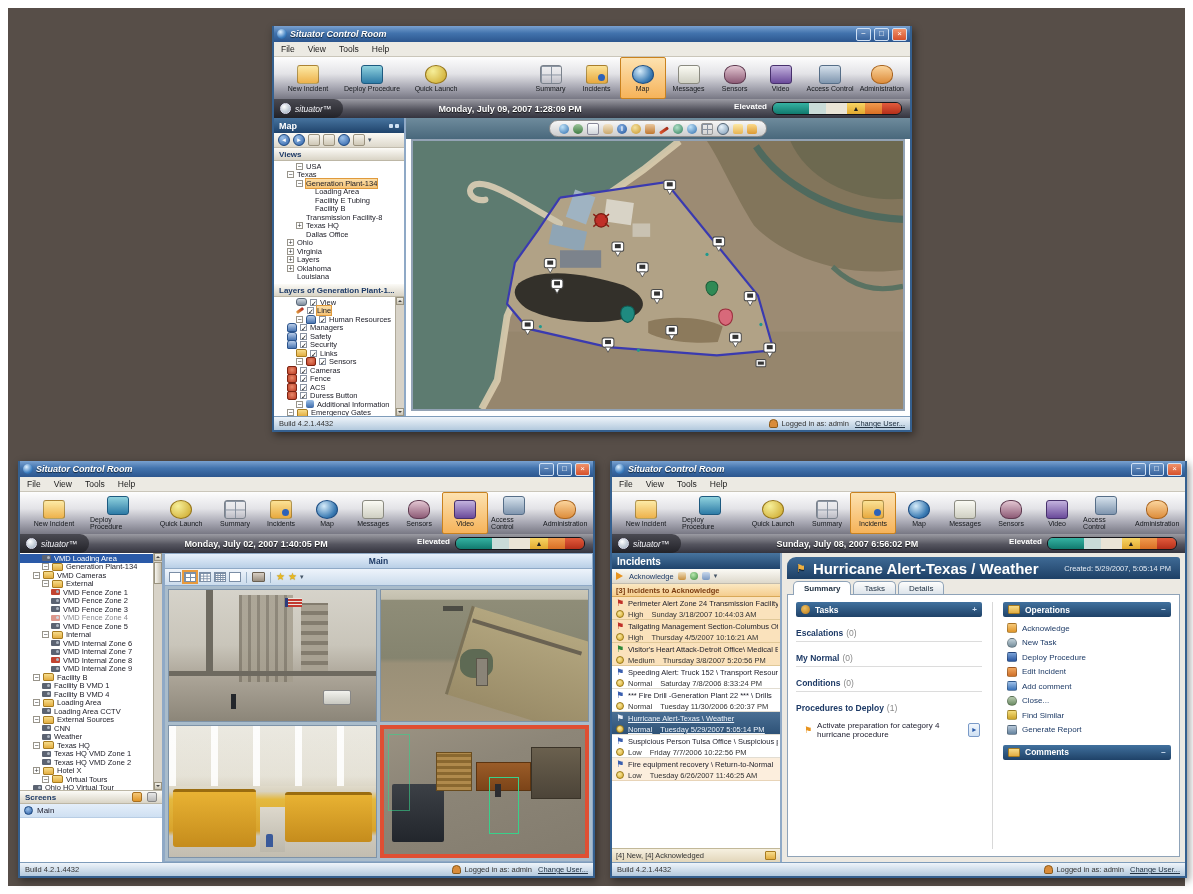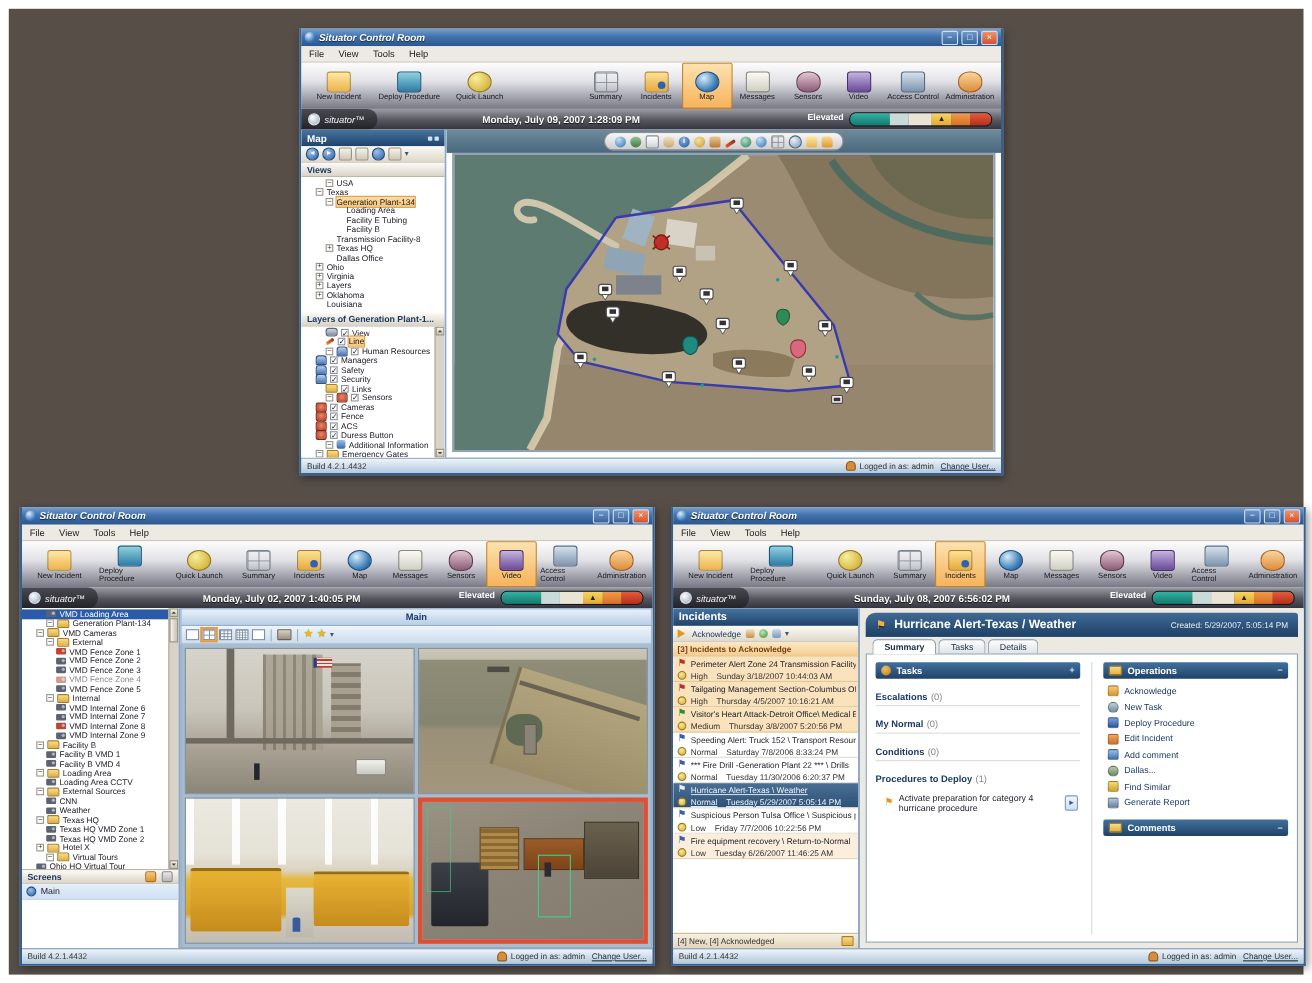--- a/index.html
+++ b/index.html
@@ -170,21 +170,21 @@
   .ibody{flex:1;min-width:0;font-size:7.5px;color:#1c1c28;}
   .ititle{white-space:nowrap;overflow:hidden;}
   .imeta{display:flex;gap:8px;margin-top:2px;color:#333;}
   .sel-row-dk .ibody, .sel-row-dk .imeta{color:#eef4fb;text-decoration:underline;}
   .inc-foot{height:13px;flex:0 0 13px;background:linear-gradient(#f6f0e0,#e2d6ba);border-top:1px solid #c2b898;
     font-size:7.5px;color:#333;display:flex;align-items:center;padding:0 4px;}
   .footic{margin-left:auto;width:9px;height:7px;background:linear-gradient(#f7dc8a,#e3ae42);border:1px solid #a87c20;border-radius:1px;}
   .det-main{flex:1;display:flex;flex-direction:column;min-width:0;background:#ece9e2;padding:4px 5px 5px 5px;}
   .det-hdr{height:22px;flex:0 0 22px;background:linear-gradient(180deg,#3f6a95,#1e4066);border-radius:9px 3px 0 0;
     display:flex;align-items:center;color:#fff;padding:0 9px;gap:7px;}
-  .det-title{font-size:11px;font-weight:bold;}
+  .det-title{font-size:15px;font-weight:bold;}
   .det-created{margin-left:auto;font-size:7.5px;color:#e8eef6;}
   .dflag{font-size:11px;color:#f0b040;font-family:"DejaVu Sans",sans-serif;text-shadow:0 1px 1px #012;}
   .tabsrow{height:15px;flex:0 0 15px;display:flex;align-items:flex-end;gap:2px;padding-left:6px;background:#ece9e2;}
   .tab{font-size:8px;color:#234;padding:2px 10px 1px;border:1px solid #8fa3b8;border-bottom:none;border-radius:5px 5px 0 0;
     background:linear-gradient(#fdfdfc,#dde4ea);}
   .tab.active{background:#fff;font-weight:bold;position:relative;top:1px;padding-bottom:2px;}
   .det-body{flex:1;min-height:0;background:#fff;border:1px solid #8fa3b8;display:flex;padding:7px 8px;gap:10px;}
   .dleft{flex:1;min-width:0;border-right:1px solid #d8d8d8;padding-right:10px;}
   .dright{width:168px;flex:0 0 168px;}
   .sechdr{height:15px;background:linear-gradient(180deg,#41719e,#1f4268);border-radius:2px;color:#fff;
@@ -1101,21 +1101,21 @@
             <div class="oprow">
                 <span class="opic op3"></span>
                 <span>Edit Incident</span>
               </div>
             <div class="oprow">
                 <span class="opic op4"></span>
                 <span>Add comment</span>
               </div>
             <div class="oprow">
                 <span class="opic op5"></span>
-                <span>Dallas...</span>
+                <span>Close...</span>
               </div>
             <div class="oprow">
                 <span class="opic op6"></span>
                 <span>Find Similar</span>
               </div>
             <div class="oprow">
                 <span class="opic op7"></span>
                 <span>Generate Report</span>
               </div>
           </div>

